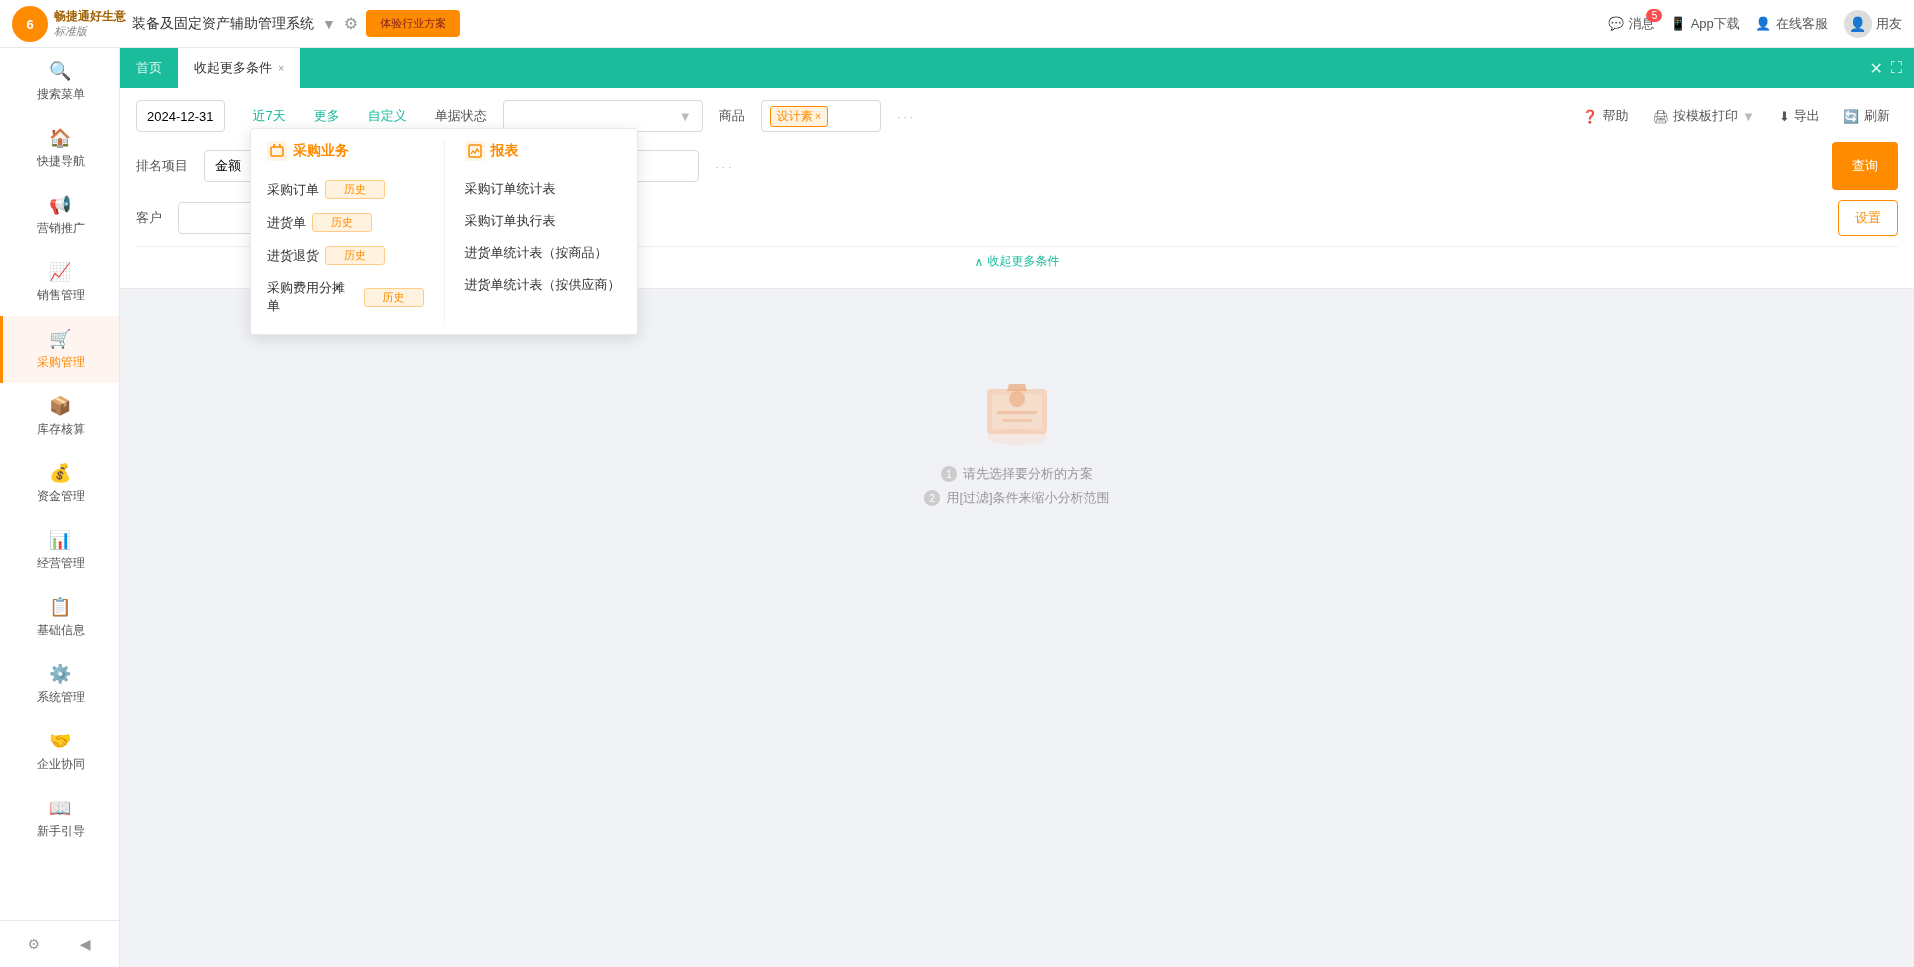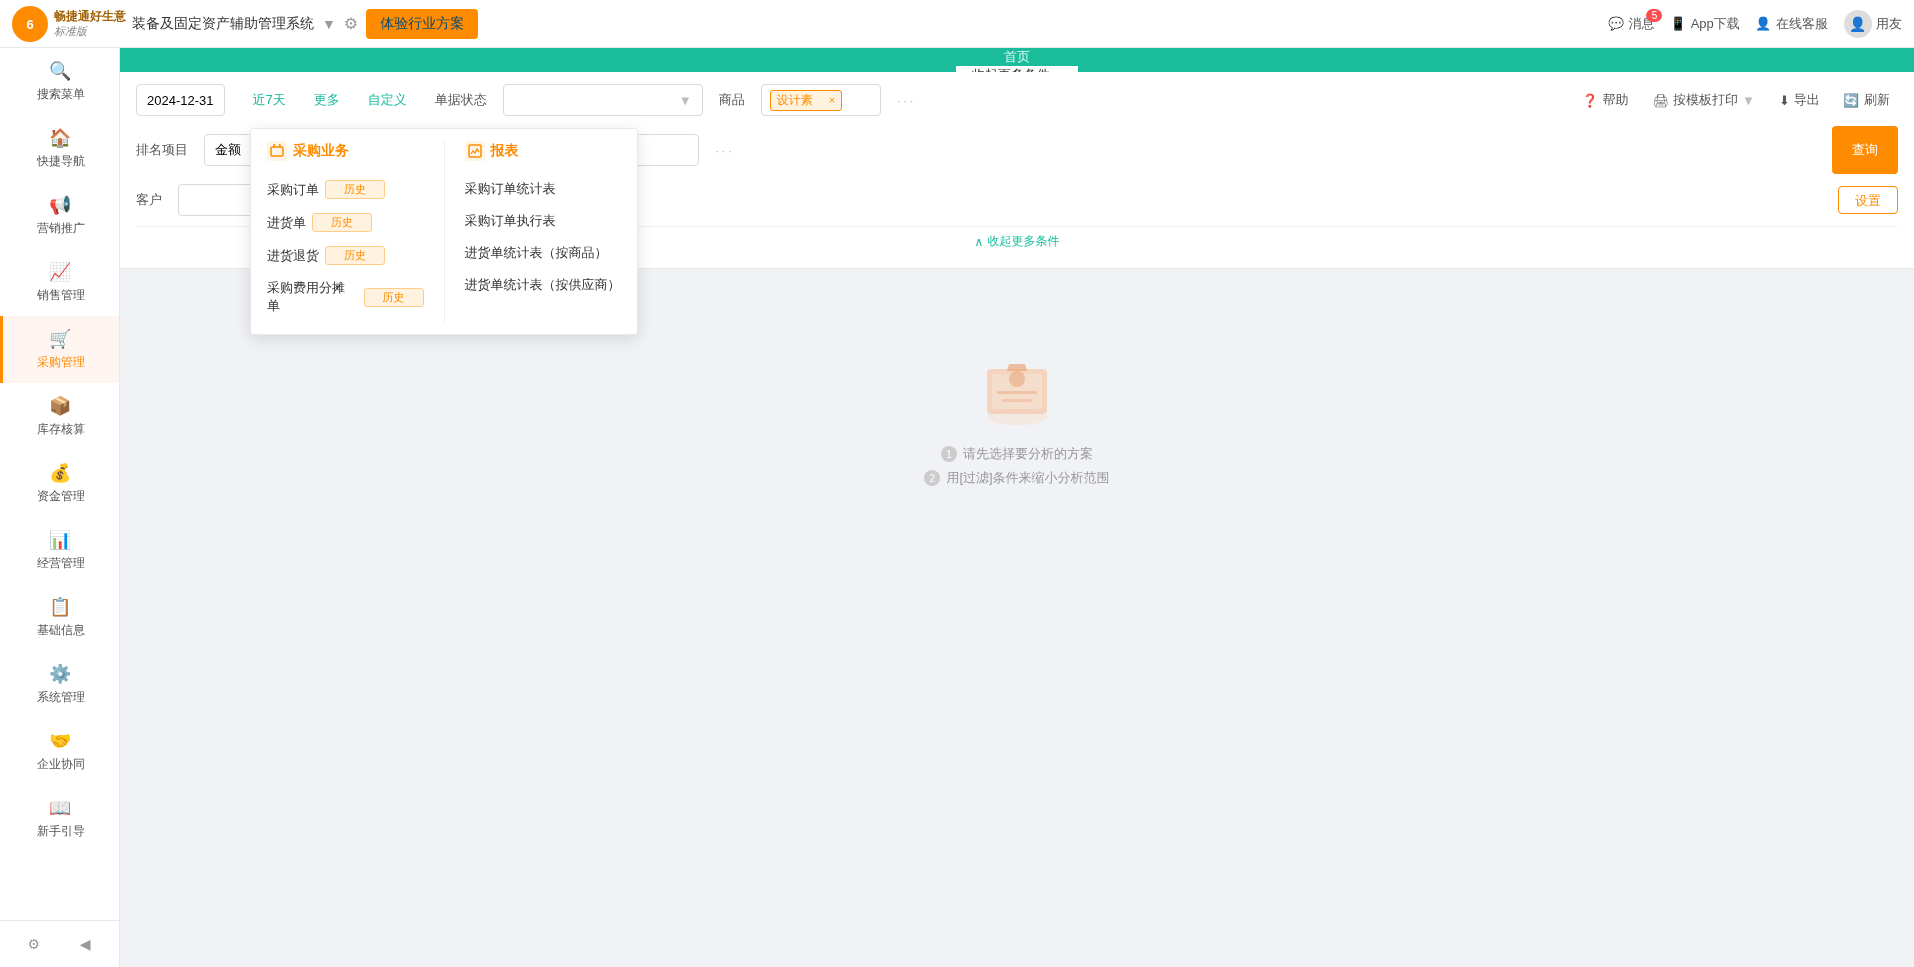--- a/index.html
+++ b/index.html
@@ -47,26 +47,26 @@
       display: flex;
       align-items: center;
       gap: 8px;
       color: #333;
       font-size: 14px;
     }
     .dropdown-arrow { color: #999; cursor: pointer; }
     .settings-icon { color: #999; cursor: pointer; font-size: 16px; }
     .industry-btn {
       background: #ff8c00;
-      color: #0c4a6e;
+      color: #7f1d1d;
       border: none;
       padding: 6px 14px;
       border-radius: 4px;
       cursor: pointer;
-      font-size: 14px;
+      font-size: 11px;
     }
     .header-right {
       display: flex;
       align-items: center;
       gap: 16px;
       color: #555;
       font-size: 13px;
     }
     .header-right-item {
       display: flex;
@@ -156,27 +156,26 @@
     .content-area {
       flex: 1;
       display: flex;
       flex-direction: column;
       overflow: hidden;
       position: relative;
     }
 
     
     .tab-bar {
-      height: 24px;
+      height: 40px;
       background: #1abc9c;
       display: flex;
       align-items: center;
       padding: 0 0;
       position: relative;
-      flex-direction: column;
     }
     .tab-item {
       height: 40px;
       display: flex;
       align-items: center;
       padding: 0 16px;
       cursor: pointer;
       font-size: 13px;
       color: rgba(255,255,255,0.85);
       position: relative;
@@ -240,21 +239,21 @@
     }
     .tag {
       background: #e8f5e9;
       color: #4caf50;
       border: 1px solid #4caf50;
       border-radius: 3px;
       padding: 1px 6px;
       font-size: 12px;
       display: flex;
       align-items: center;
-      gap: 16px;
+      gap: 2px;
     }
     .tag.orange {
       background: #fff3e0;
       color: #ff8c00;
       border-color: #ff8c00;
     }
     .tag-close { cursor: pointer; font-size: 11px; }
     .date-range {
       display: flex;
       align-items: center;
@@ -294,21 +293,21 @@
       height: 48px;
     }
     .btn-setting {
       background: #fff;
       color: #ff8c00;
       border: 1px solid #ff8c00;
       padding: 5px 16px;
       border-radius: 4px;
       cursor: pointer;
       font-size: 13px;
-      height: 28px;
+      height: 36px;
     }
     .dots { color: #bbb; cursor: pointer; letter-spacing: 2px; }
     .collapse-btn {
       display: flex;
       align-items: center;
       justify-content: center;
       gap: 4px;
       color: #1abc9c;
       cursor: pointer;
       font-size: 12px;

